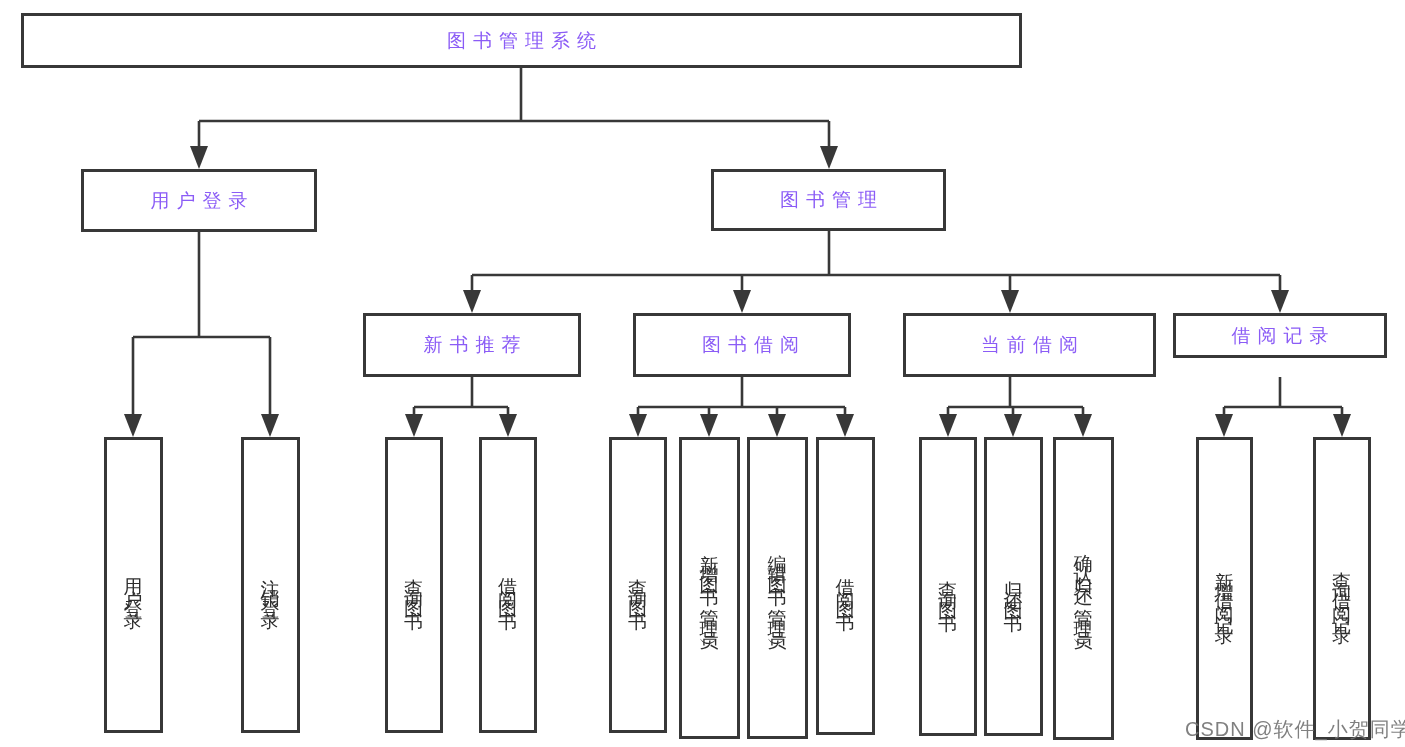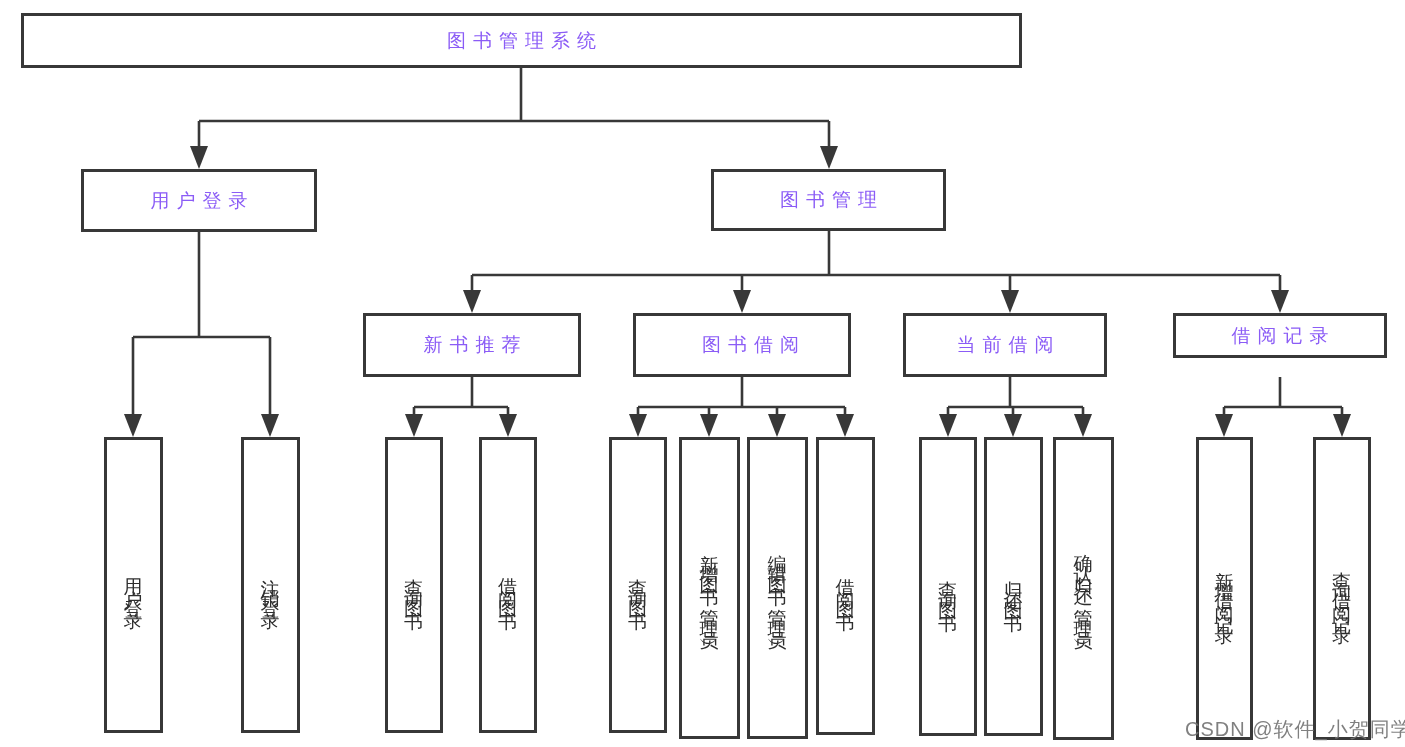--- a/index.html
+++ b/index.html
@@ -108,21 +108,21 @@
   <div class="node hnode" style="left:711px;top:169px;width:235px;height:62px;">
     <span>图书管理</span>
   </div>
 
   <div class="node hnode" style="left:363px;top:313px;width:218px;height:64px;">
     <span>新书推荐</span>
   </div>
   <div class="node hnode" style="left:633px;top:313px;width:218px;height:64px;padding-left:17px;">
     <span>图书借阅</span>
   </div>
-  <div class="node hnode" style="left:903px;top:313px;width:204px;height:64px;">
+  <div class="node hnode" style="left:903px;top:313px;width:253px;height:64px;">
     <span>当前借阅</span>
   </div>
   <div class="node hnode" style="left:1173px;top:313px;width:214px;height:45px;">
     <span>借阅记录</span>
   </div>
 
   <div class="node vnode" style="left:104px;top:437px;width:59px;height:296px;">
     <span>用户登录</span>
   </div>
   <div class="node vnode" style="left:241px;top:437px;width:59px;height:296px;">

